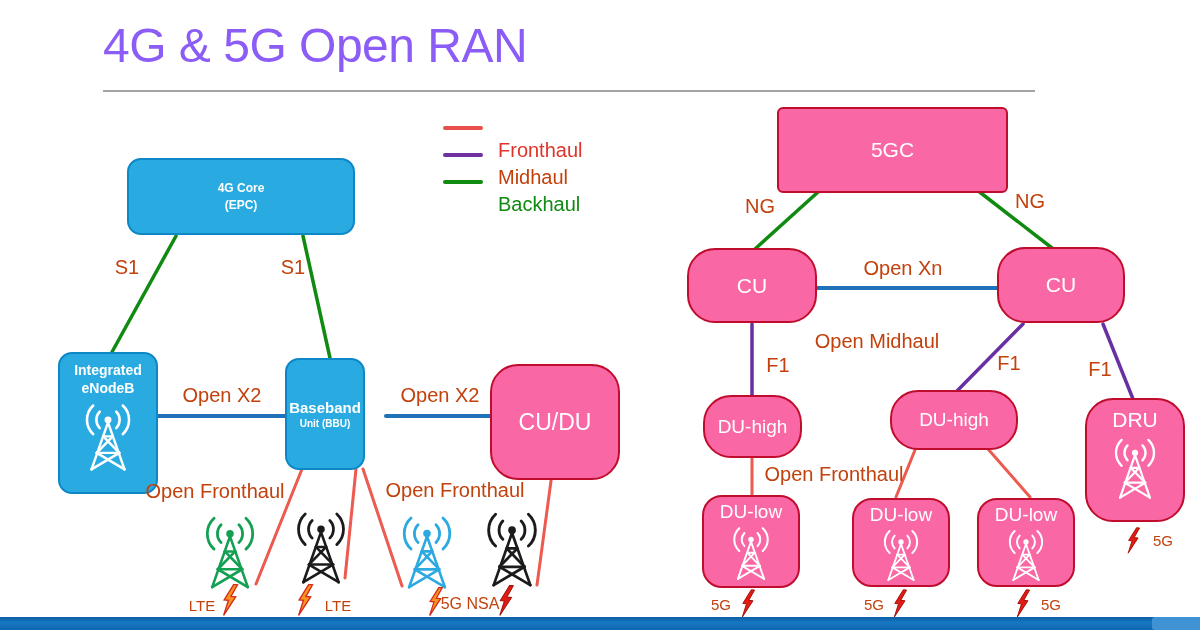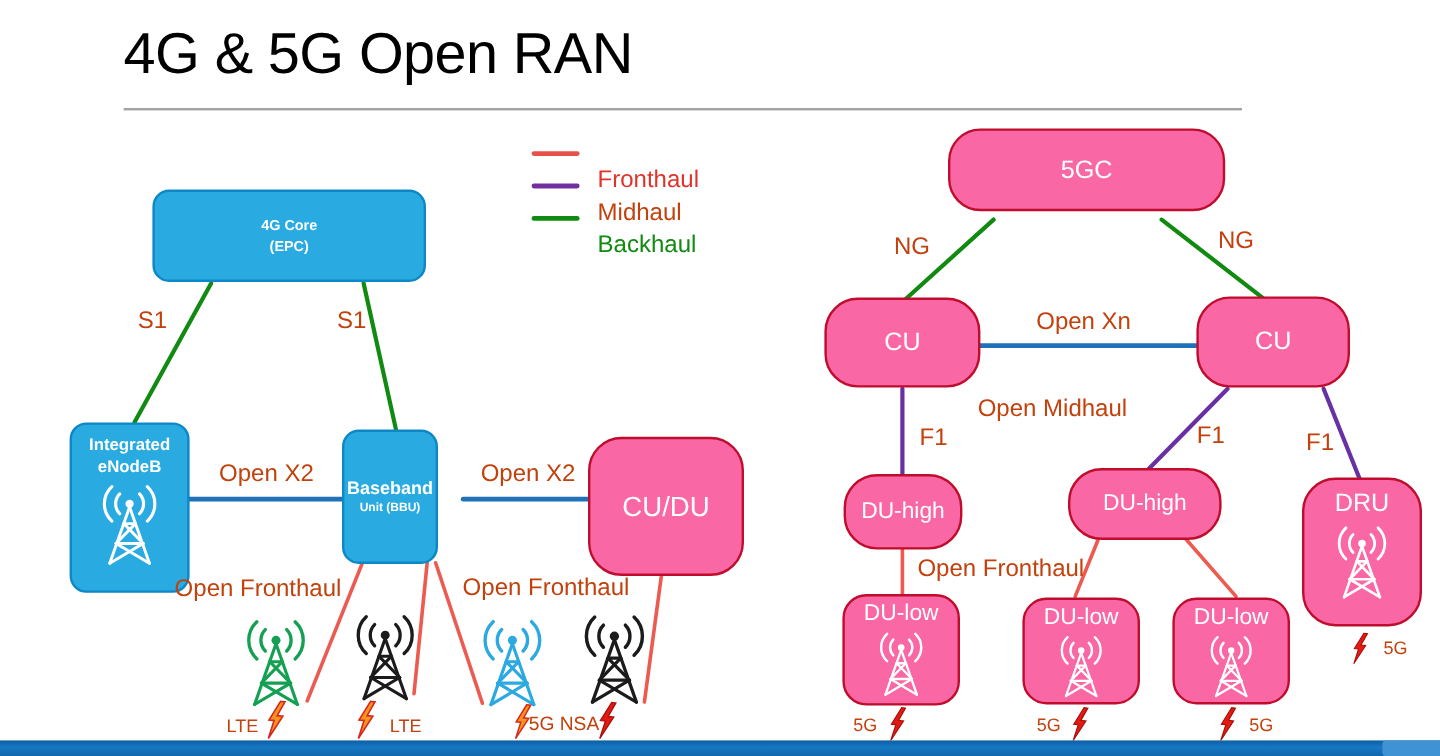--- a/index.html
+++ b/index.html
@@ -2,21 +2,21 @@
 <html><head>
 <meta charset="utf-8">
 <style>
   html,body{margin:0;padding:0;background:#ffffff;}
   #slide{
     position:relative;width:1200px;height:630px;background:#ffffff;
     font-family:"Liberation Sans","DejaVu Sans",sans-serif;overflow:hidden;
   }
   .abs{position:absolute;}
   #title{
-    left:103px;top:18px;font-size:48px;color:#000000;letter-spacing:-0.5px;
+    left:103px;top:18px;font-size:48px;color:#8b5cf6;letter-spacing:-0.5px;
     white-space:nowrap;font-weight:400;
   }
   #title-rule{left:103px;top:90px;width:932px;height:2px;background:#a3a3a3;}
   
   .legend-row{display:flex;align-items:center;height:27px;}
   .legend-bar{width:40px;height:4px;border-radius:2px;margin-right:15px;}
   .legend-label{font-size:20px;font-weight:400;margin-top:45px;}
   
   .node{
     position:absolute;display:flex;flex-direction:column;align-items:center;
@@ -179,21 +179,21 @@
     </svg>
   <div class="elabel sm" style="left:338px;top:597px;">LTE</div>
   <svg class="bolt" style="left:427px;top:586px;transform:rotate(6deg);" width="16" height="31">
       <use href="#bolt" fill="#f79420" stroke="#d52b1e" stroke-width="1.3"></use>
     </svg>
   <div class="elabel sm" style="left:470px;top:595px;font-size:16px;">5G NSA</div>
   <svg class="bolt" style="left:497px;top:584px;transform:rotate(6deg);" width="17" height="33">
       <use href="#bolt" fill="#e21b12" stroke="#a50f0a" stroke-width="1"></use>
     </svg>
 
-  <div class="node pink" style="left:777px;top:107px;width:231px;height:69px;border-radius:27px;margin-left:13px;">
+  <div class="node pink" style="left:777px;top:107px;width:231px;height:86px;border-radius:6px;">
     <div class="plabel">5GC</div>
   </div>
 
   <div class="node pink" style="left:687px;top:248px;width:130px;height:75px;">
     <div class="plabel">CU</div>
   </div>
   <div class="node pink" style="left:997px;top:247px;width:128px;height:76px;">
     <div class="plabel">CU</div>
   </div>
 

